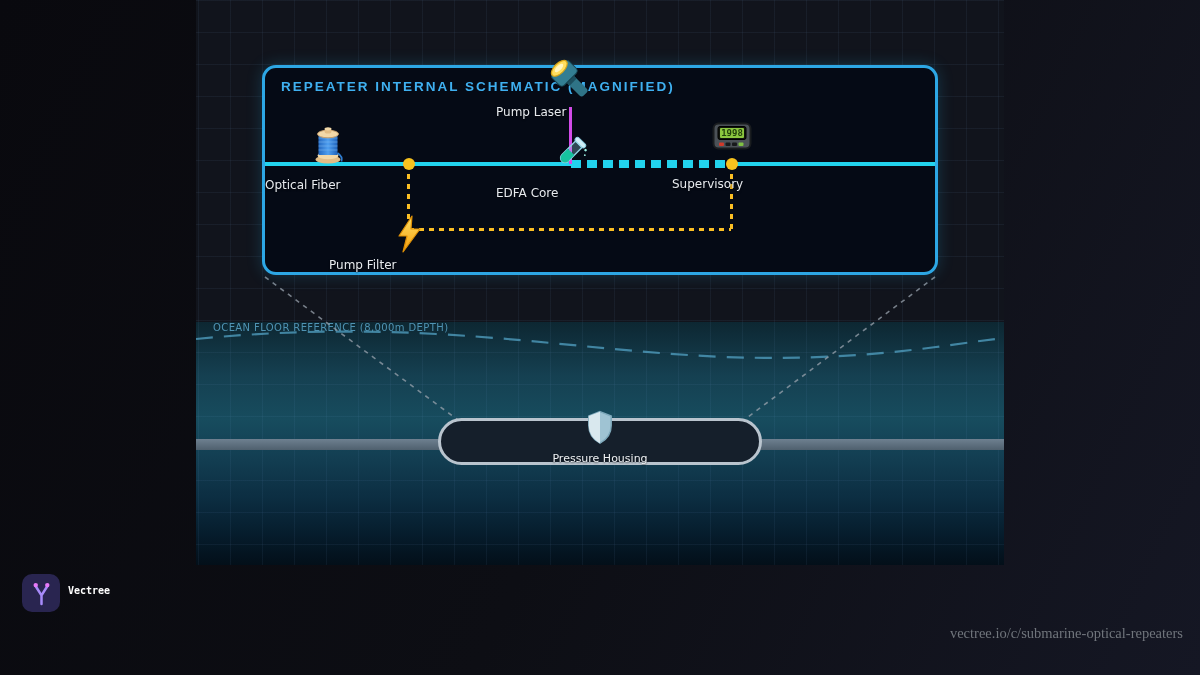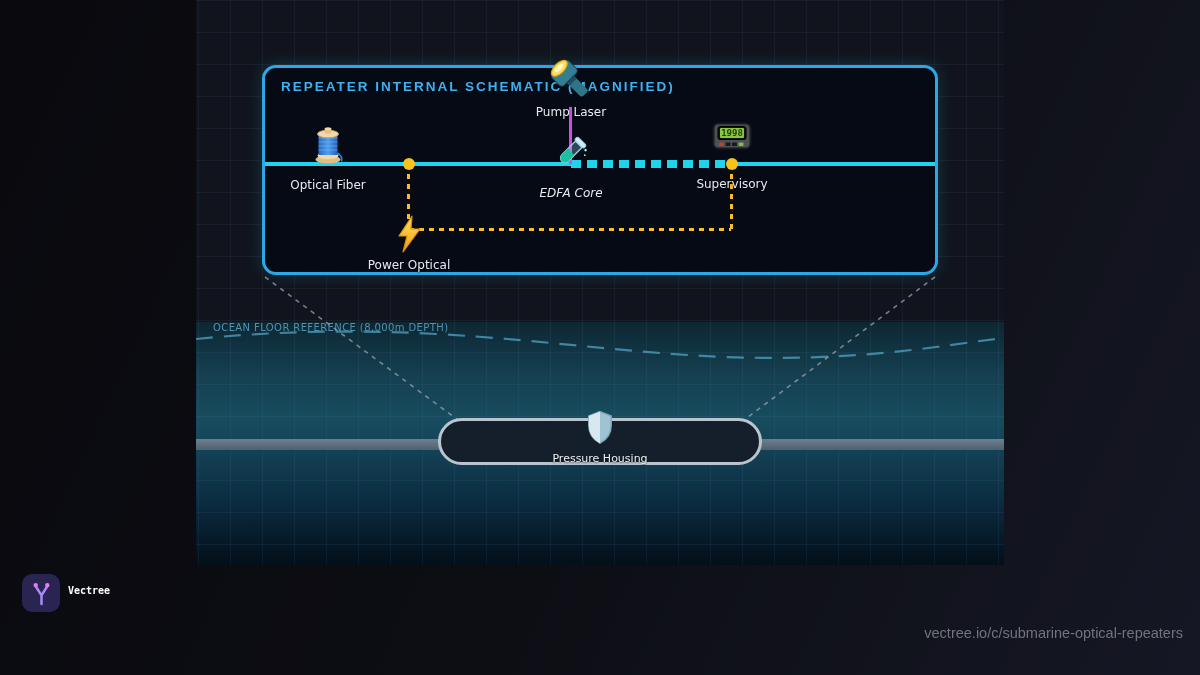--- a/index.html
+++ b/index.html
@@ -36,30 +36,30 @@
   .fiber-line{position:absolute;top:94px;height:4px;background:#22d3ee;z-index:3;}
   #fiber-dashes{position:absolute;left:306px;top:92px;width:161px;height:8px;z-index:4;
          background:repeating-linear-gradient(90deg,#22d3ee 0 10px,transparent 10px 16px);}
   .ydash-v{position:absolute;width:3px;z-index:4;
          background:repeating-linear-gradient(180deg,#fbbf24 0 5px,transparent 5px 10px);}
   .ydash-h{position:absolute;height:3px;z-index:4;
          background:repeating-linear-gradient(90deg,#fbbf24 0 5px,transparent 5px 10px);}
   .ydot{position:absolute;width:12px;height:12px;border-radius:50%;background:#f7c21e;z-index:6;}
   #beam{position:absolute;left:304px;top:39px;width:3px;height:57px;background:#d24be8;z-index:5;}
   .icon{position:absolute;z-index:8;}
-  .clabel{position:absolute;font-size:12px;color:#e7eaee;text-align:center;z-index:10;
+  .clabel{position:absolute;font-size:12px;color:#e7eaee;text-align:left;z-index:10;
          text-shadow:0 1px 2px rgba(0,0,0,.65);white-space:nowrap;}
   
   #logo{position:absolute;left:22px;top:574px;width:38px;height:38px;border-radius:10px;
         background:#292550;display:flex;align-items:center;justify-content:center;}
   #brand{position:absolute;left:68px;top:585px;font-family:"DejaVu Sans Mono",monospace;
         font-weight:bold;font-size:10px;color:#ffffff;}
   #page-title{position:absolute;left:23px;top:613px;font-family:"DejaVu Sans Mono",monospace;
         font-weight:bold;font-size:37px;color:#f4f5f7;white-space:nowrap;}
-  #page-url{position:absolute;right:17px;top:625px;font-family:Liberation Sans, sans-serif;
+  #page-url{position:absolute;right:17px;top:625px;font-family:Liberation Serif, serif;
         font-size:14.5px;color:#70757c;white-space:nowrap;}
 </style>
 </head>
 <body>
 
 <div id="stage">
 
   <div id="canvas">
 
     <div id="ocean">
@@ -156,23 +156,23 @@
             <linearGradient id="boltG" x1="0" y1="0" x2="0" y2="1">
           <stop offset="0" stop-color="#ffe066"></stop>
               <stop offset="1" stop-color="#f59e0b"></stop>
         </linearGradient>
           </defs>
         <path d="M18 2 L5 22 h8 L9 38 L26 15 h-9 Z" fill="url(#boltG)" stroke="#dd8f06" stroke-width="1.2" stroke-linejoin="round"></path>
       </svg>
 
       <div class="clabel" style="left:0px;width:126px;top:110px;">Optical Fiber</div>
       <div class="clabel" style="left:231px;width:150px;top:37px;">Pump Laser</div>
-      <div class="clabel" style="left:231px;width:150px;top:118px;font-style:italic;">EDFA Core</div>
+      <div class="clabel" style="left:231px;width:150px;top:118px;">EDFA Core</div>
       <div class="clabel" style="left:407px;width:120px;top:109px;">Supervisory</div>
-      <div class="clabel" style="left:64px;width:160px;top:190px;">Power Optical</div>
+      <div class="clabel" style="left:64px;width:160px;top:190px;">Pump Filter</div>
     </div>
 
   </div>
 
   <div id="logo">
     <svg width="27" height="29" viewBox="0 0 28 30">
       <path d="M14 26 V17 M14 17 L8 7.5 M14 17 L20 7.5" stroke="#a78bfa" stroke-width="2.6" stroke-linecap="round" fill="none"></path>
       <circle cx="8" cy="6.3" r="2.3" fill="#e879f9"></circle>
       <circle cx="20" cy="6.3" r="2.3" fill="#e879f9"></circle>
     </svg>

